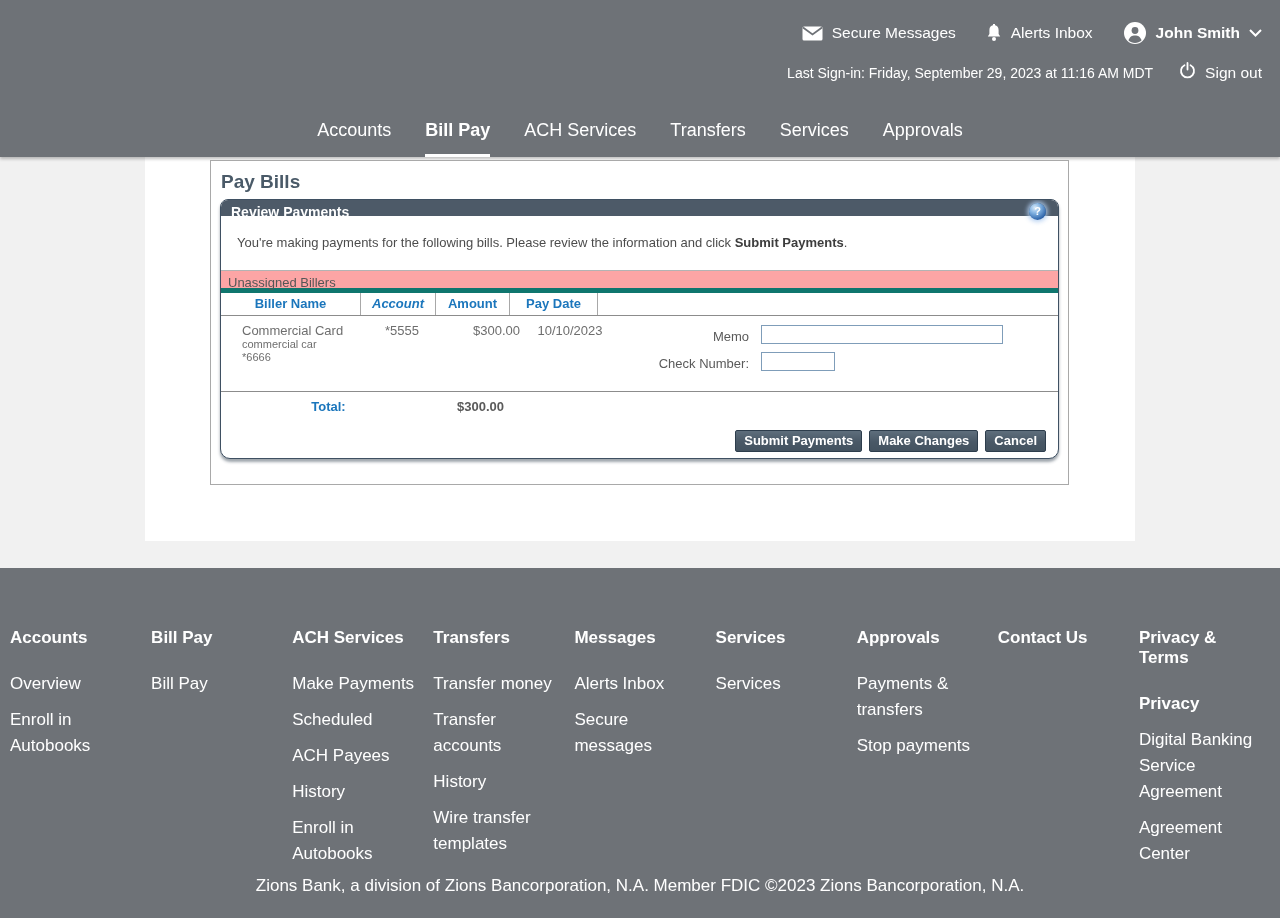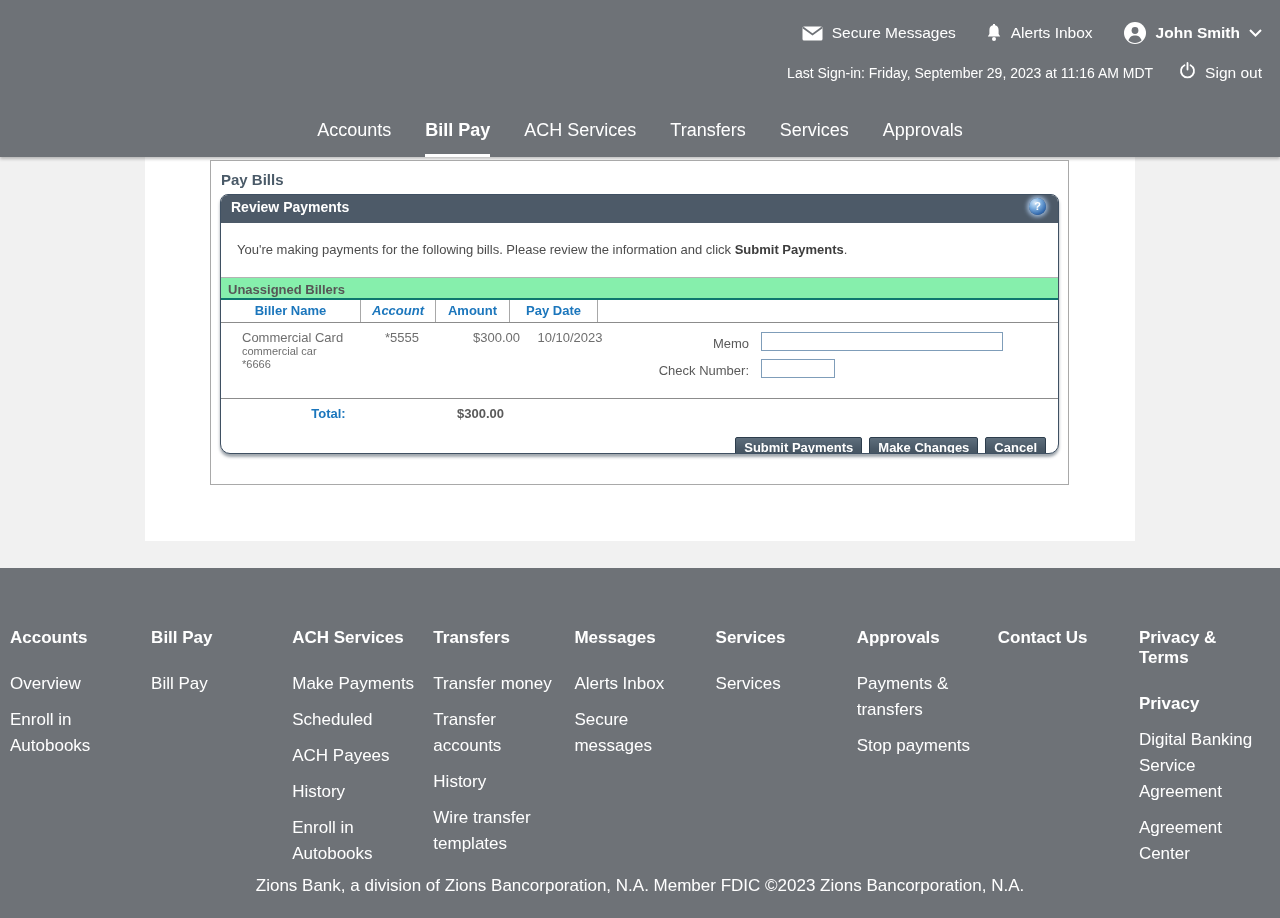--- a/index.html
+++ b/index.html
@@ -49,56 +49,56 @@
   .content-strip {
     width:990px; height:384px; margin:0 auto; background:#fff;
   }
   .outer-box {
     position:relative; top:3px; margin-left:65px;
     width:859px; height:325px;
     background:#fff; border:1px solid #a9a9a9;
     padding:8px 9px 0 9px;
   }
   .pay-bills-title {
-    color:#4a5a68; font-weight:bold; font-size:15px;
+    color:#4a5a68; font-weight:bold; font-size:19px;
     padding:2px 0 6px 1px;
   }
   .panel {
     position:relative;
     height:260px; background:#fff;
     border:1px solid #3f5062;
     border-radius:8px 8px 10px 10px;
     box-shadow:0 3px 3px rgba(40,55,70,0.45);
     overflow:hidden;
   }
   .panel-header {
     position:relative;
-    height:28px; background:#4d5a68;
+    height:16px; background:#4d5a68;
     color:#fff; font-weight:bold; font-size:14px;
     padding:4px 10px 0 10px;
   }
   .help-icon {
     position:absolute; right:12px; top:3px;
     width:17px; height:17px; border-radius:50%;
     background:radial-gradient(circle at 35% 28%, #d9eaf9 0%, #7fb0e0 35%, #2b62a8 75%, #173f78 100%);
     color:#fff; font-size:11px; font-weight:bold;
     text-align:center; line-height:17px;
     box-shadow:0 0 4px 2px rgba(175,205,240,0.85);
     cursor:pointer;
   }
   .intro {
     padding:19px 14px 20px 16px;
     font-size:13px; color:#4c4c4c;
   }
   .intro b { color:#3d3d3d; }
   .section-bar {
-    height:23px; background:#86efac;
+    height:23px; background:#fca5a5;
     border-top:1px solid #b3b3b3;
-    border-bottom:2px solid #0f766e;
-    color:#565656; font-weight:bold; font-size:13px;
+    border-bottom:5px solid #0f766e;
+    color:#565656; font-weight:normal; font-size:13px;
     padding:4px 0 0 7px;
   }
   .tbl-header { display:flex; border-bottom:1px solid #8c8c8c; }
   .tbl-header .hcell {
     font-size:13px; font-weight:bold; color:#1b76bc;
     text-align:center; padding:3px 0 4px 0;
     border-right:1px solid #a8a8a8;
   }
   .hcell.c1 { width:140px; } .hcell.c2 { width:75px;font-style:italic; }
   .hcell.c3 { width:74px; }  .hcell.c4 { width:88px; }

